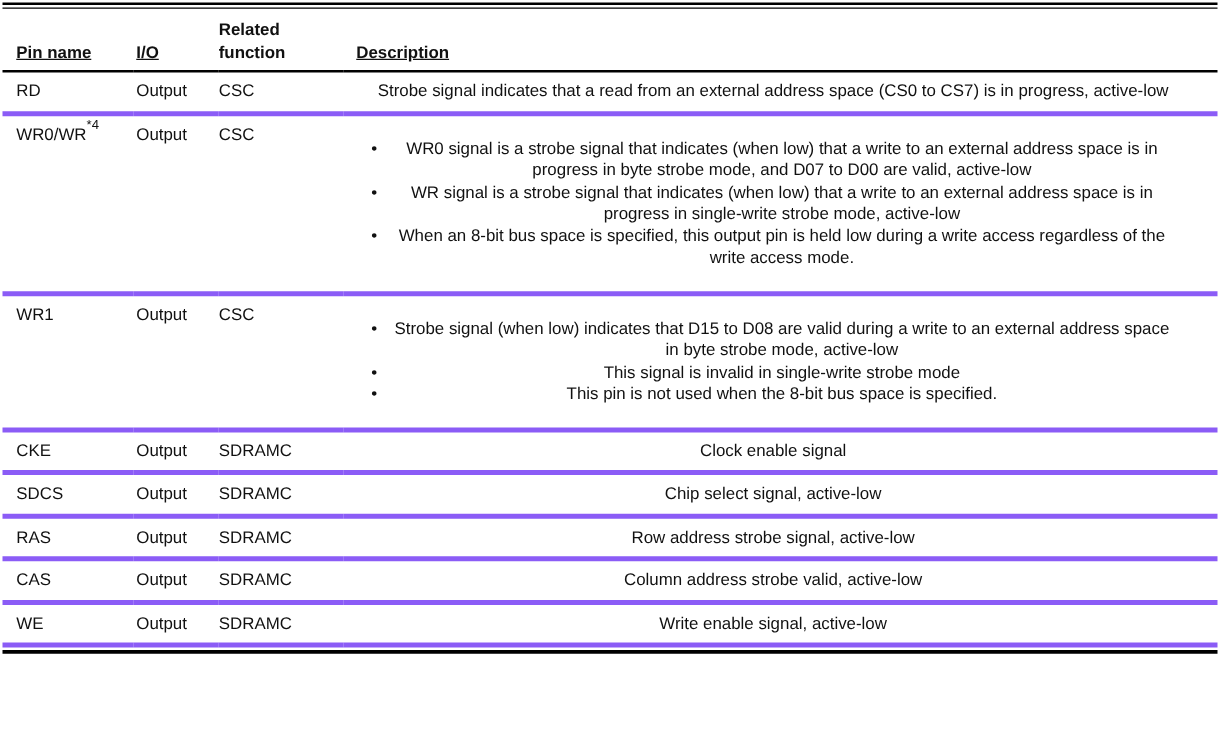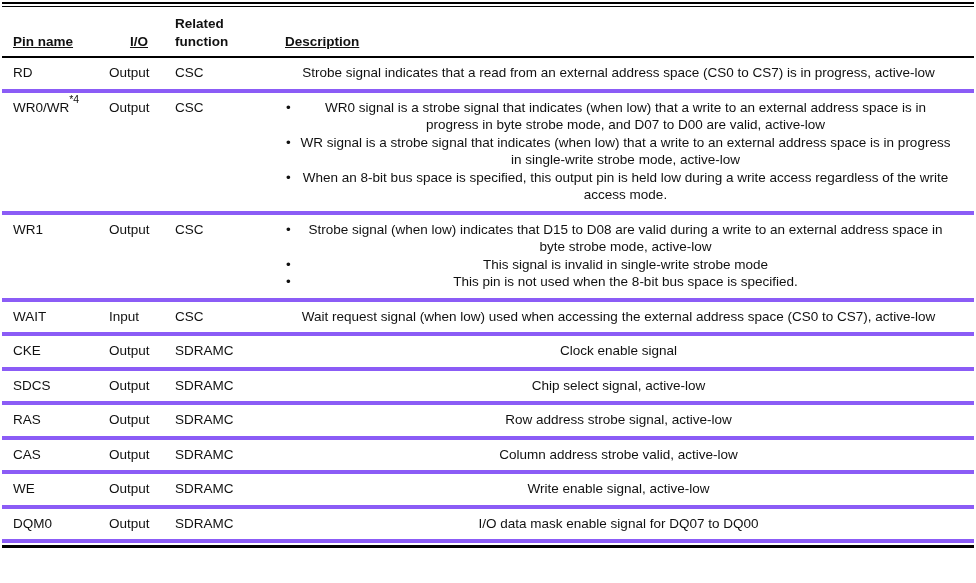--- a/index.html
+++ b/index.html
@@ -40,41 +40,41 @@
   col.c-desc{ width: auto;  }
   th {
     text-align: left;
     vertical-align: bottom;
     font-weight: bold;
     padding: 8px 6px 6px 0;
     border-bottom: 2px solid #000000;
     text-decoration: underline;
   }
   th.h-pin  { padding-left: 11px; }
-  th.h-io   { padding-left: 2px; text-align: center; }
+  th.h-io   { padding-left: 2px; }
   th.h-rel  { padding-left: 0; width: 100px; }
   th.h-rel .h-rel-inner { display: inline-block; max-width: 62px; }
   th.h-desc { padding-left: 10px; }
   td {
     vertical-align: top;
     padding: 6px 0 7px 0;
     border-bottom: 4px solid #8b5cf6;
   }
   td.col-pin  { padding-left: 11px; }
   td.col-io   { padding-left: 2px; }
   td.col-rel  { padding-left: 0; }
   td.col-desc { padding-left: 10px; padding-right: 22px; text-align: center; }
   sup.pin-sup {
     font-size: 10.5px;
     line-height: 0;
     position: relative;
     top: -3.5px;
   }
   ul.desc-bullets {
-    margin: 0;
+    margin: 11px;
     padding: 0;
     list-style: none;
   }
   ul.desc-bullets li {
     position: relative;
     padding-left: 14px;
   }
   ul.desc-bullets li::before {
     content: "\2022";
     position: absolute;
@@ -132,28 +132,20 @@
     <td class="col-rel">CSC</td>
     <td class="col-desc">
             <ul class="desc-bullets">
               <li>Strobe signal (when low) indicates that D15 to D08 are valid during a write to an external address space in byte strobe mode, active-low</li>
               <li>This signal is invalid in single-write strobe mode</li>
               <li>This pin is not used when the 8-bit bus space is specified.</li>
             </ul>
           </td>
   </tr>
 
-  <tr>
-    <td class="col-pin"><span>WAIT</span><sup class="pin-sup"></sup></td>
-    <td class="col-io">Input</td>
-    <td class="col-rel">CSC</td>
-    <td class="col-desc">
-            <div>Wait request signal (when low) used when accessing the external address space (CS0 to CS7), active-low</div>
-          </td>
-  </tr>
 
   <tr>
     <td class="col-pin"><span>CKE</span><sup class="pin-sup"></sup></td>
     <td class="col-io">Output</td>
     <td class="col-rel">SDRAMC</td>
     <td class="col-desc">
             <div>Clock enable signal</div>
           </td>
   </tr>
 
@@ -186,26 +178,18 @@
 
   <tr>
     <td class="col-pin"><span>WE</span><sup class="pin-sup"></sup></td>
     <td class="col-io">Output</td>
     <td class="col-rel">SDRAMC</td>
     <td class="col-desc">
             <div>Write enable signal, active-low</div>
           </td>
   </tr>
 
-  <tr>
-    <td class="col-pin"><span>DQM0</span><sup class="pin-sup"></sup></td>
-    <td class="col-io">Output</td>
-    <td class="col-rel">SDRAMC</td>
-    <td class="col-desc">
-            <div>I/O data mask enable signal for DQ07 to DQ00</div>
-          </td>
-  </tr>
 
 </tbody>
   </table>
 
   <div class="rule-bottom"></div>
 </div>
 
 </body></html>

